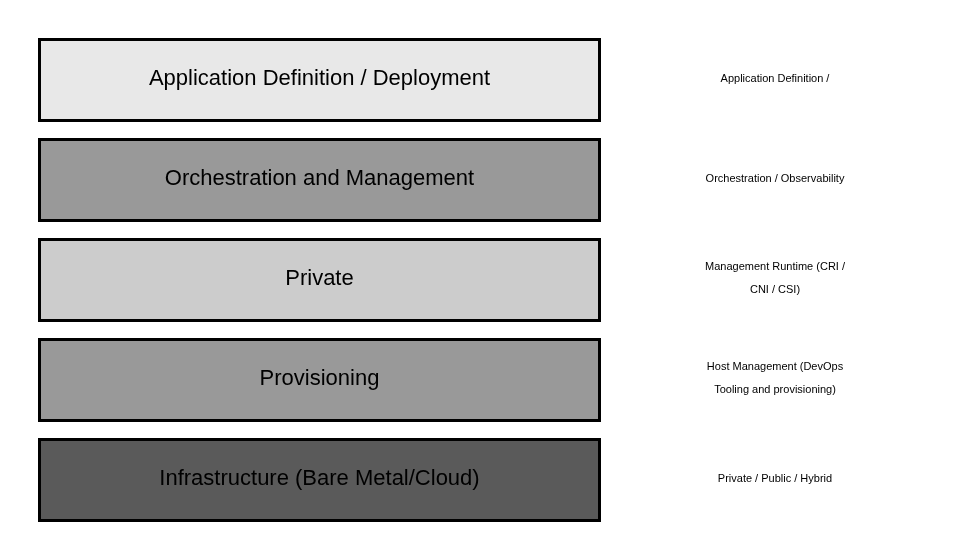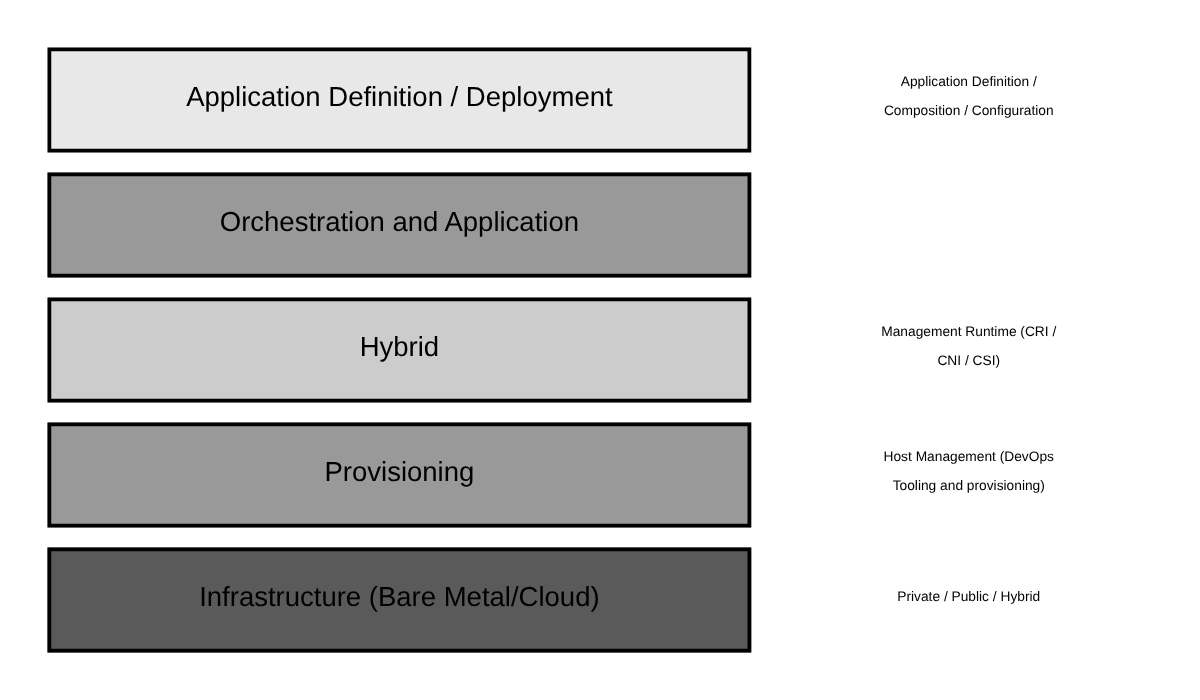--- a/index.html
+++ b/index.html
@@ -74,31 +74,34 @@
 </head>
 <body>
 
 <div id="diagram">
 
 <div class="layer-row" style="top: 38px;">
       <div class="layer-box" style="background: rgb(232, 232, 232); border-color: rgb(0, 0, 0);">
         <div class="layer-box-label">Application Definition / Deployment</div>
       </div>
       <div class="layer-desc">
-        <div class="layer-desc-text"><span>Application Definition /</span><br><span>Composition / Configuration</span></div>
+        <div class="layer-desc-text"><span>Application Definition /</span><br></div>
       </div>
     </div>
     <div class="layer-row" style="top: 138px;">
       <div class="layer-box" style="background: rgb(153, 153, 153); border-color: rgb(0, 0, 0);">
-        <div class="layer-box-label">Orchestration and Application</div>
+        <div class="layer-box-label">Orchestration and Management</div>
+      </div>
+      <div class="layer-desc">
+        <div class="layer-desc-text"><span>Orchestration / Observability</span></div>
       </div>
     </div>
     <div class="layer-row" style="top: 238px;">
       <div class="layer-box" style="background: rgb(204, 204, 204); border-color: rgb(0, 0, 0);">
-        <div class="layer-box-label">Hybrid</div>
+        <div class="layer-box-label">Private</div>
       </div>
       <div class="layer-desc">
         <div class="layer-desc-text"><span>Management Runtime (CRI /</span><br><span>CNI / CSI)</span></div>
       </div>
     </div>
     <div class="layer-row" style="top: 338px;">
       <div class="layer-box" style="background: rgb(153, 153, 153); border-color: rgb(0, 0, 0);">
         <div class="layer-box-label">Provisioning</div>
       </div>
       <div class="layer-desc">

